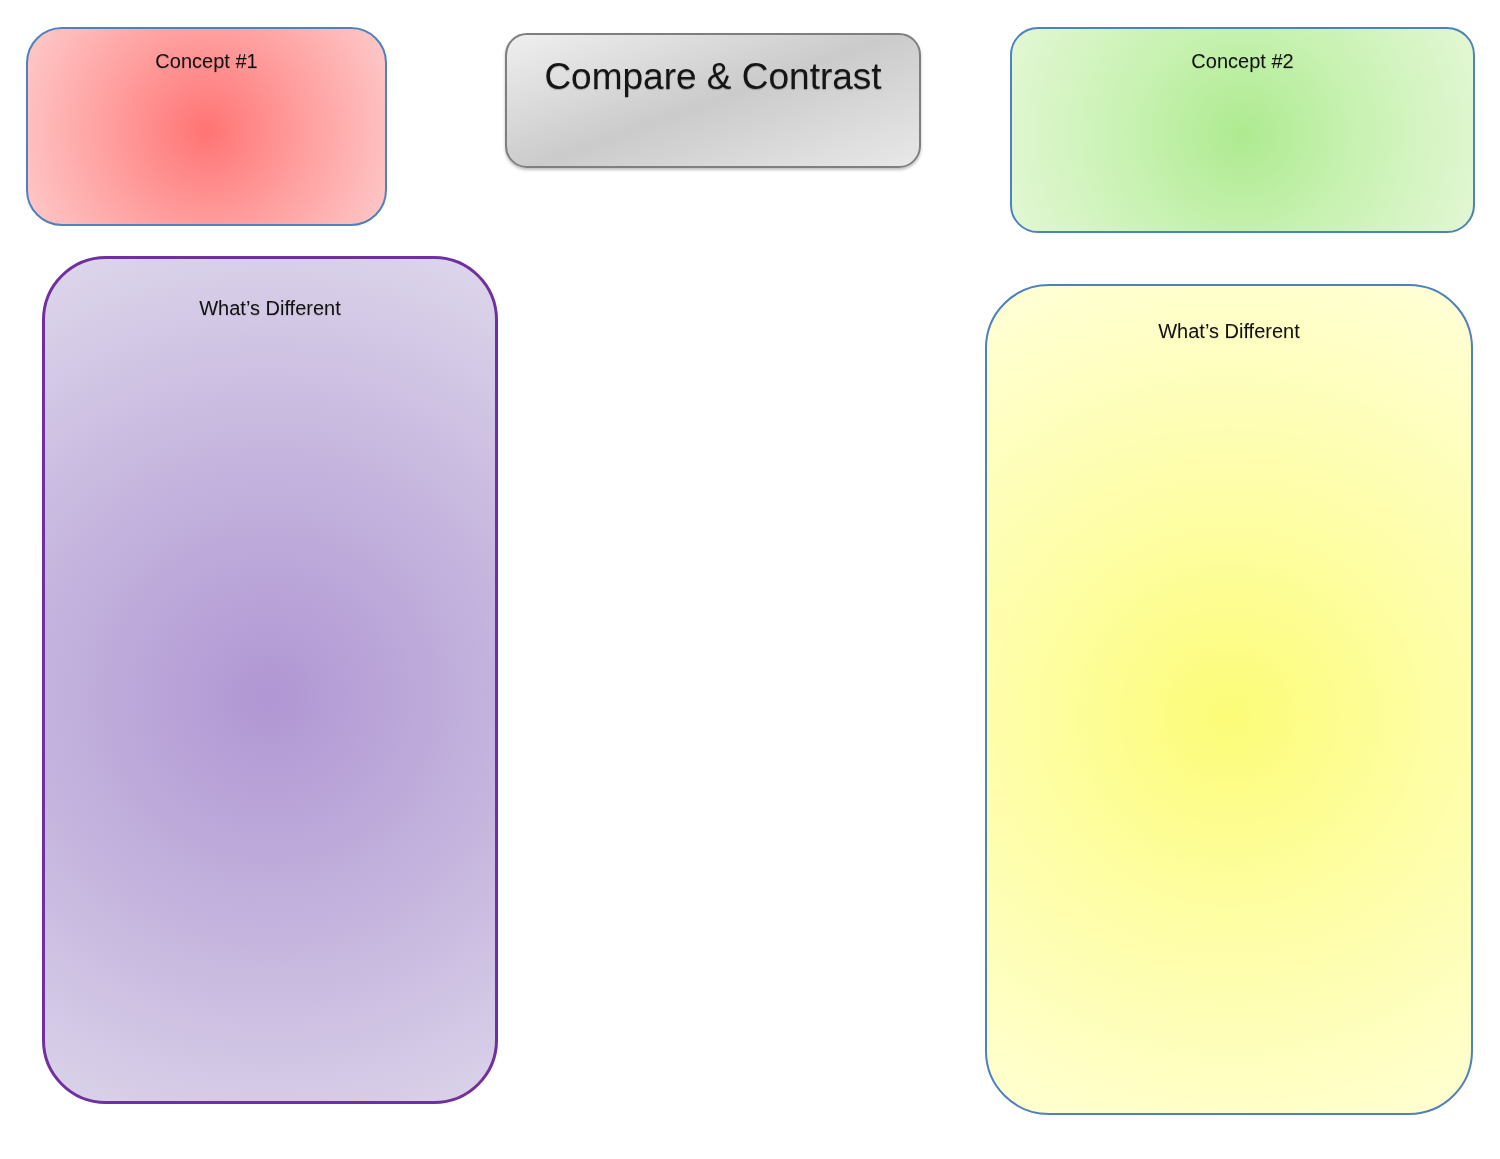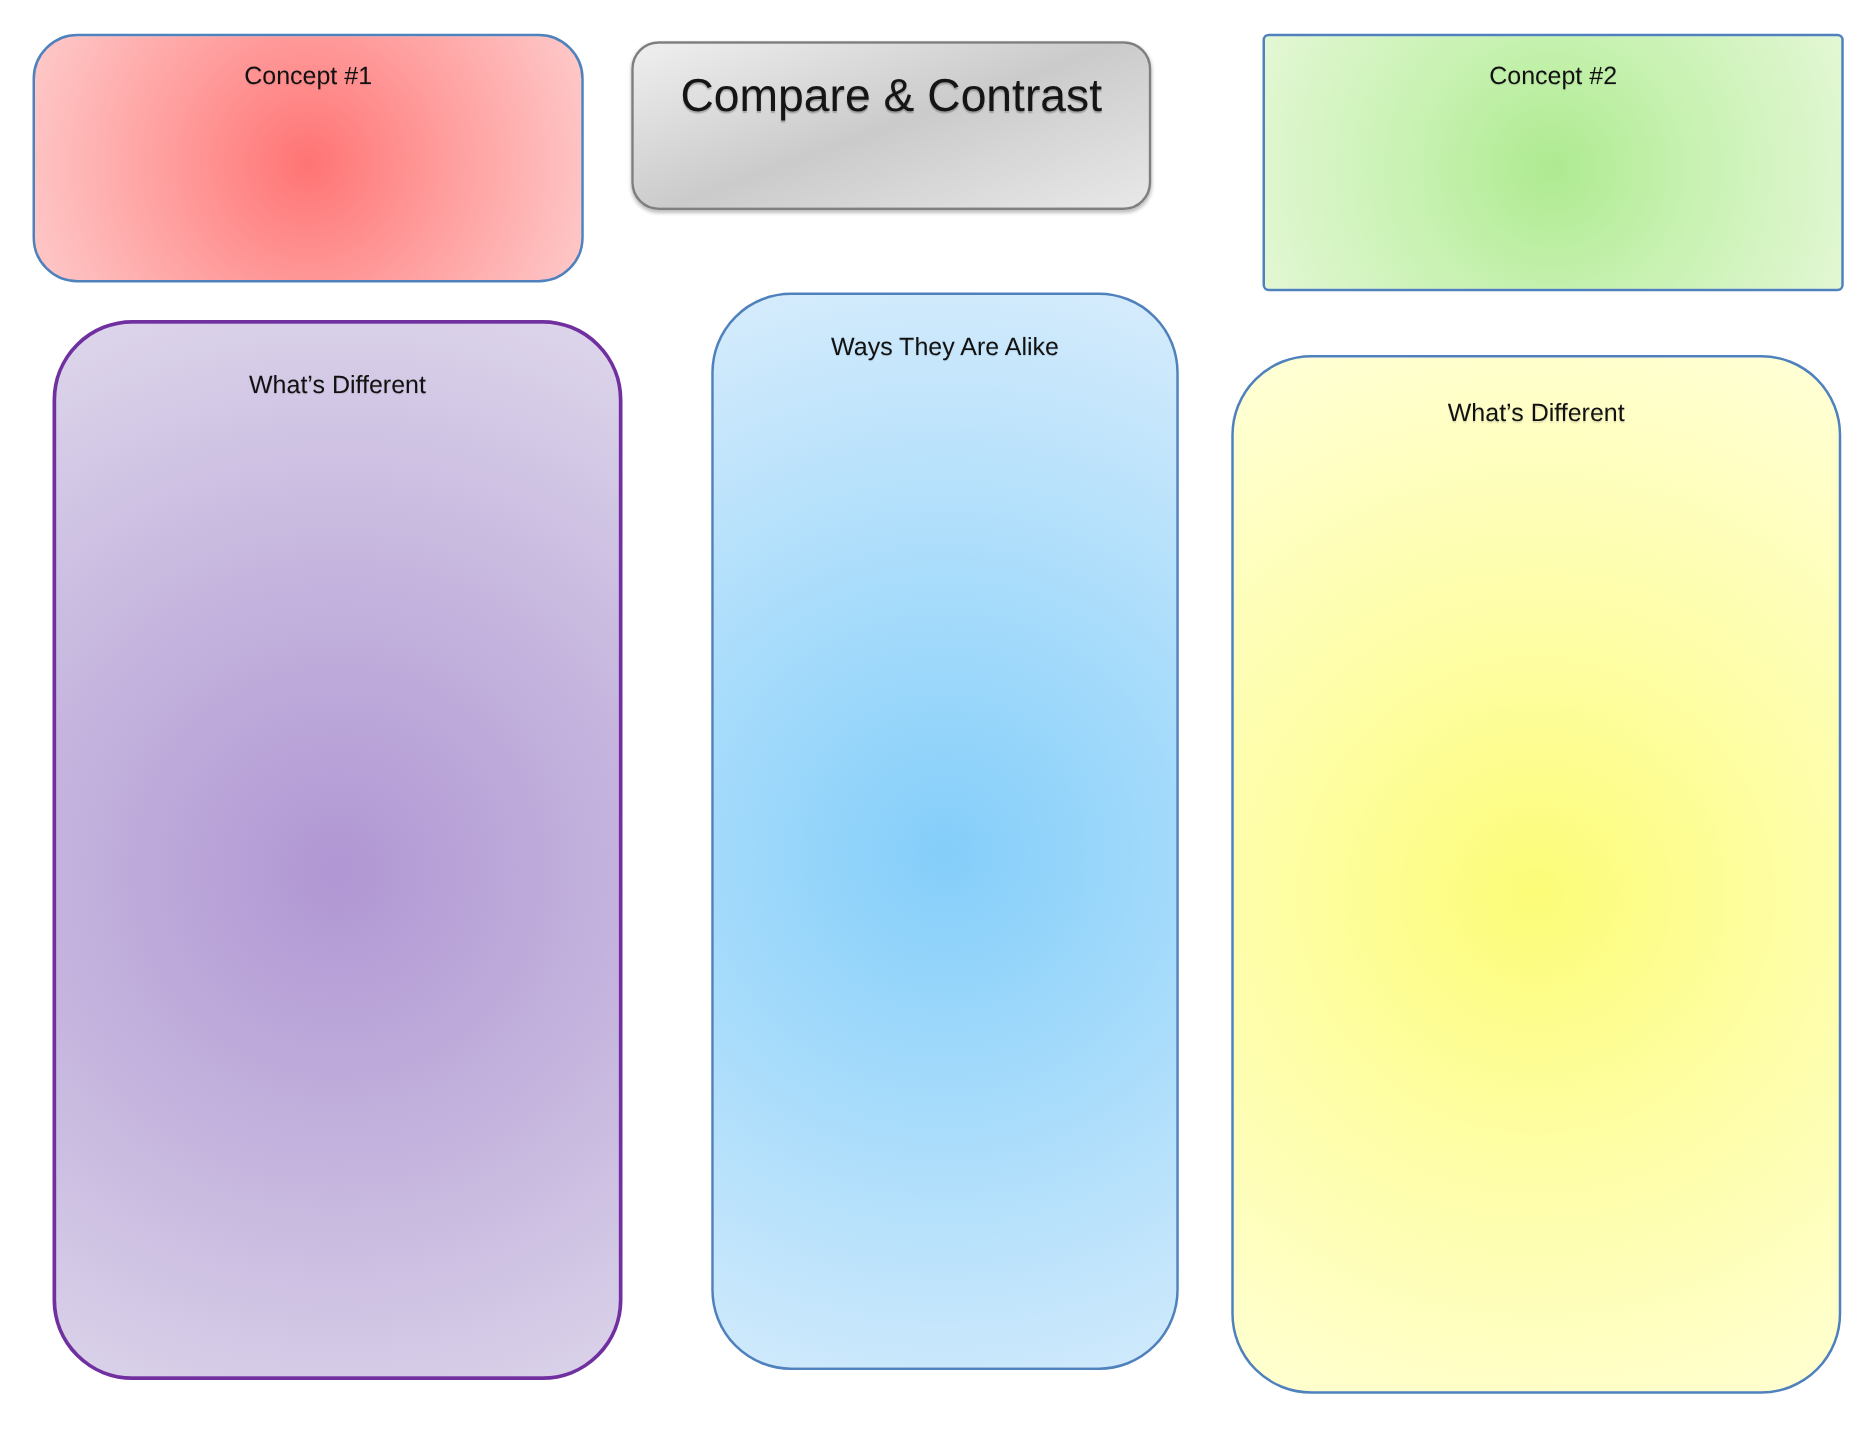--- a/index.html
+++ b/index.html
@@ -26,42 +26,42 @@
   }
   .box-label {
     font-size: 20px;
     line-height: 24px;
     color: #111111;
     text-shadow: 0 1px 1px rgba(0,0,0,0.12);
   }
   
   .concept1 {
     left: 26px; top: 27px;
-    width: 441px; height: 199px;
+    width: 361px; height: 199px;
     border-radius: 36px;
     padding-top: 20px;
   }
   .title-box {
     left: 505px; top: 33px;
     width: 416px; height: 135px;
     border-radius: 22px;
     border-color: #7f7f7f;
     padding-top: 14px;
     box-shadow: 0 2px 3px rgba(0,0,0,0.25);
   }
   .title-line {
     font-size: 37px;
     line-height: 55px;
     color: #151515;
     text-shadow: 0 1px 1px rgba(0,0,0,0.25);
   }
   .concept2 {
     left: 1010px; top: 27px;
     width: 465px; height: 206px;
-    border-radius: 5px;
+    border-radius: 28px;
     padding-top: 20px;
   }
   
   .different-left {
     left: 42px; top: 256px;
     width: 456px; height: 848px;
     border-radius: 64px;
     border-width: 3px;
     border-color: #7030a0;
     padding-top: 37px;
@@ -93,21 +93,18 @@
   </div>
 
   <div class="shape concept2" style="border-color: rgb(79, 129, 189); background: radial-gradient(circle at 50% 52%, rgb(174, 234, 144) 0%, rgb(200, 242, 178) 45%, rgb(227, 247, 212) 100%);">
     <div class="box-label">Concept #2</div>
   </div>
 
   <div class="shape different-left" style="border-color: rgb(112, 48, 160); background: radial-gradient(circle at 50% 52%, rgb(176, 150, 211) 0%, rgb(195, 178, 221) 45%, rgb(222, 215, 235) 100%);">
     <div class="box-label">What’s Different</div>
   </div>
 
-  <div class="shape alike" style="border-color: rgb(79, 129, 189); background: radial-gradient(circle at 50% 52%, rgb(132, 206, 250) 0%, rgb(168, 220, 251) 45%, rgb(215, 236, 252) 100%);">
-    <div class="box-label">Ways They Are Alike</div>
-  </div>
 
   <div class="shape different-right" style="border-color: rgb(79, 129, 189); background: radial-gradient(circle at 50% 52%, rgb(252, 252, 120) 0%, rgb(254, 254, 168) 45%, rgb(255, 255, 216) 100%);">
     <div class="box-label">What’s Different</div>
   </div>
 
 </div>
 
 </body></html>

